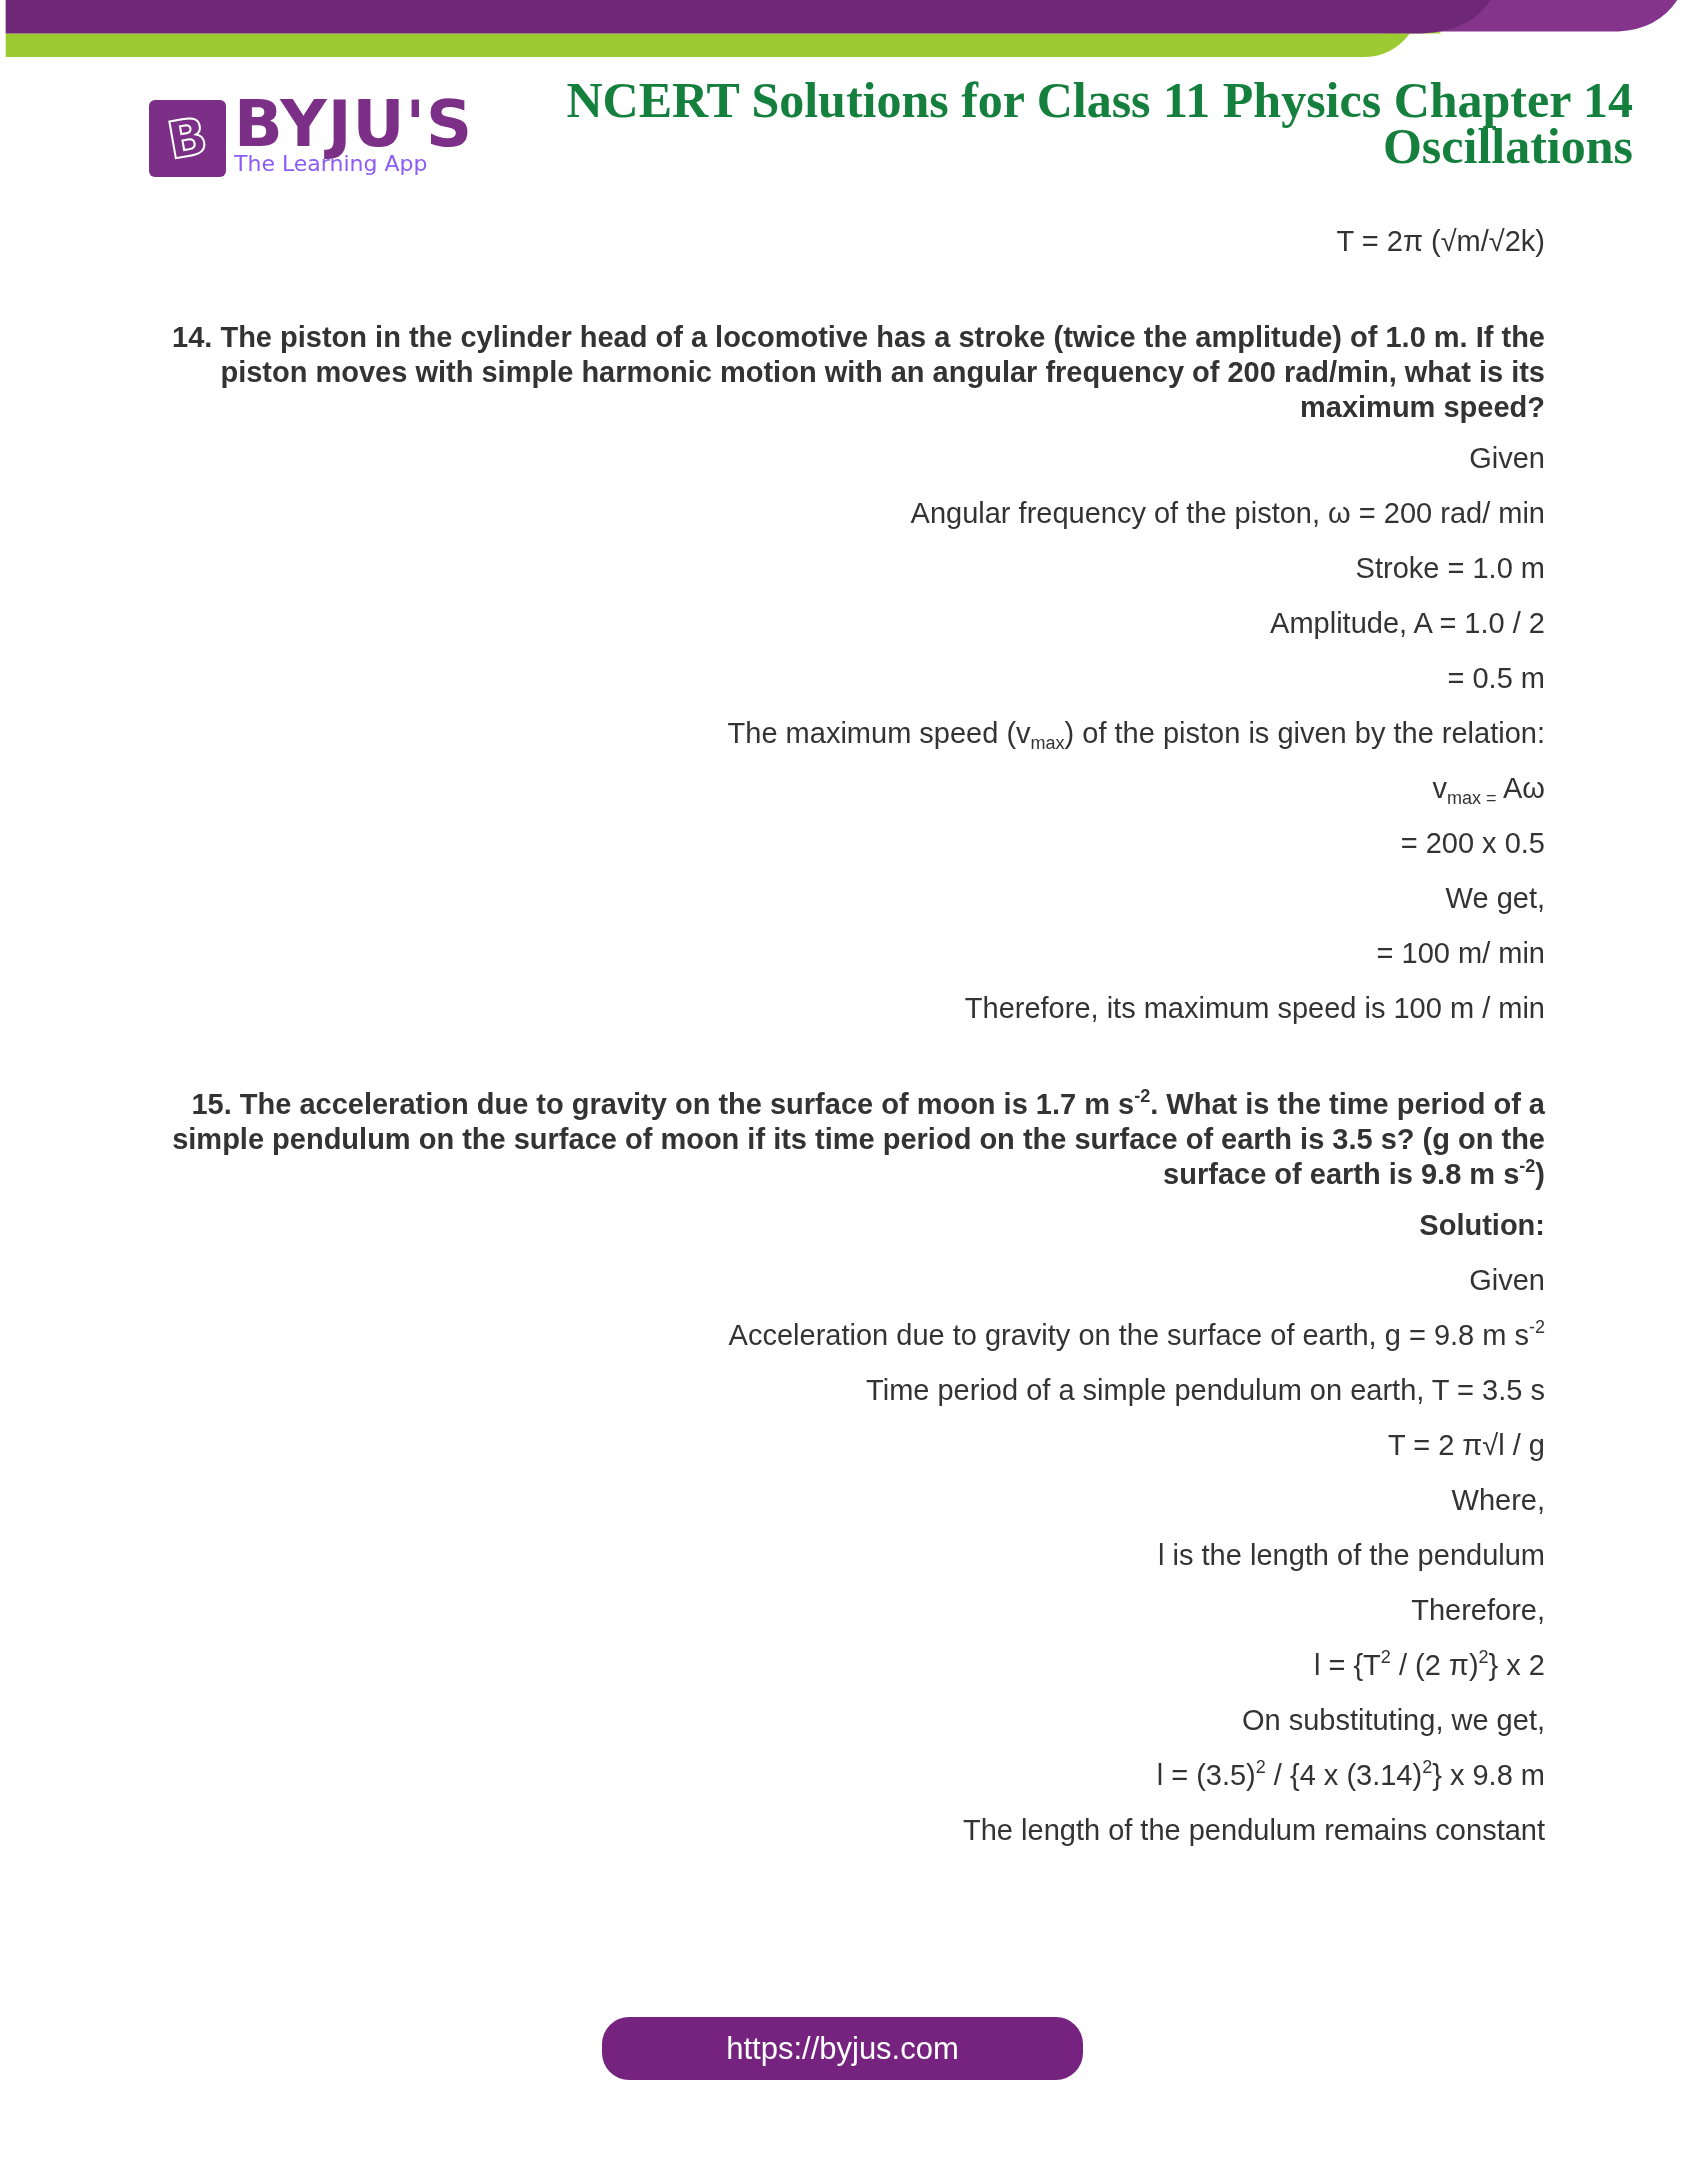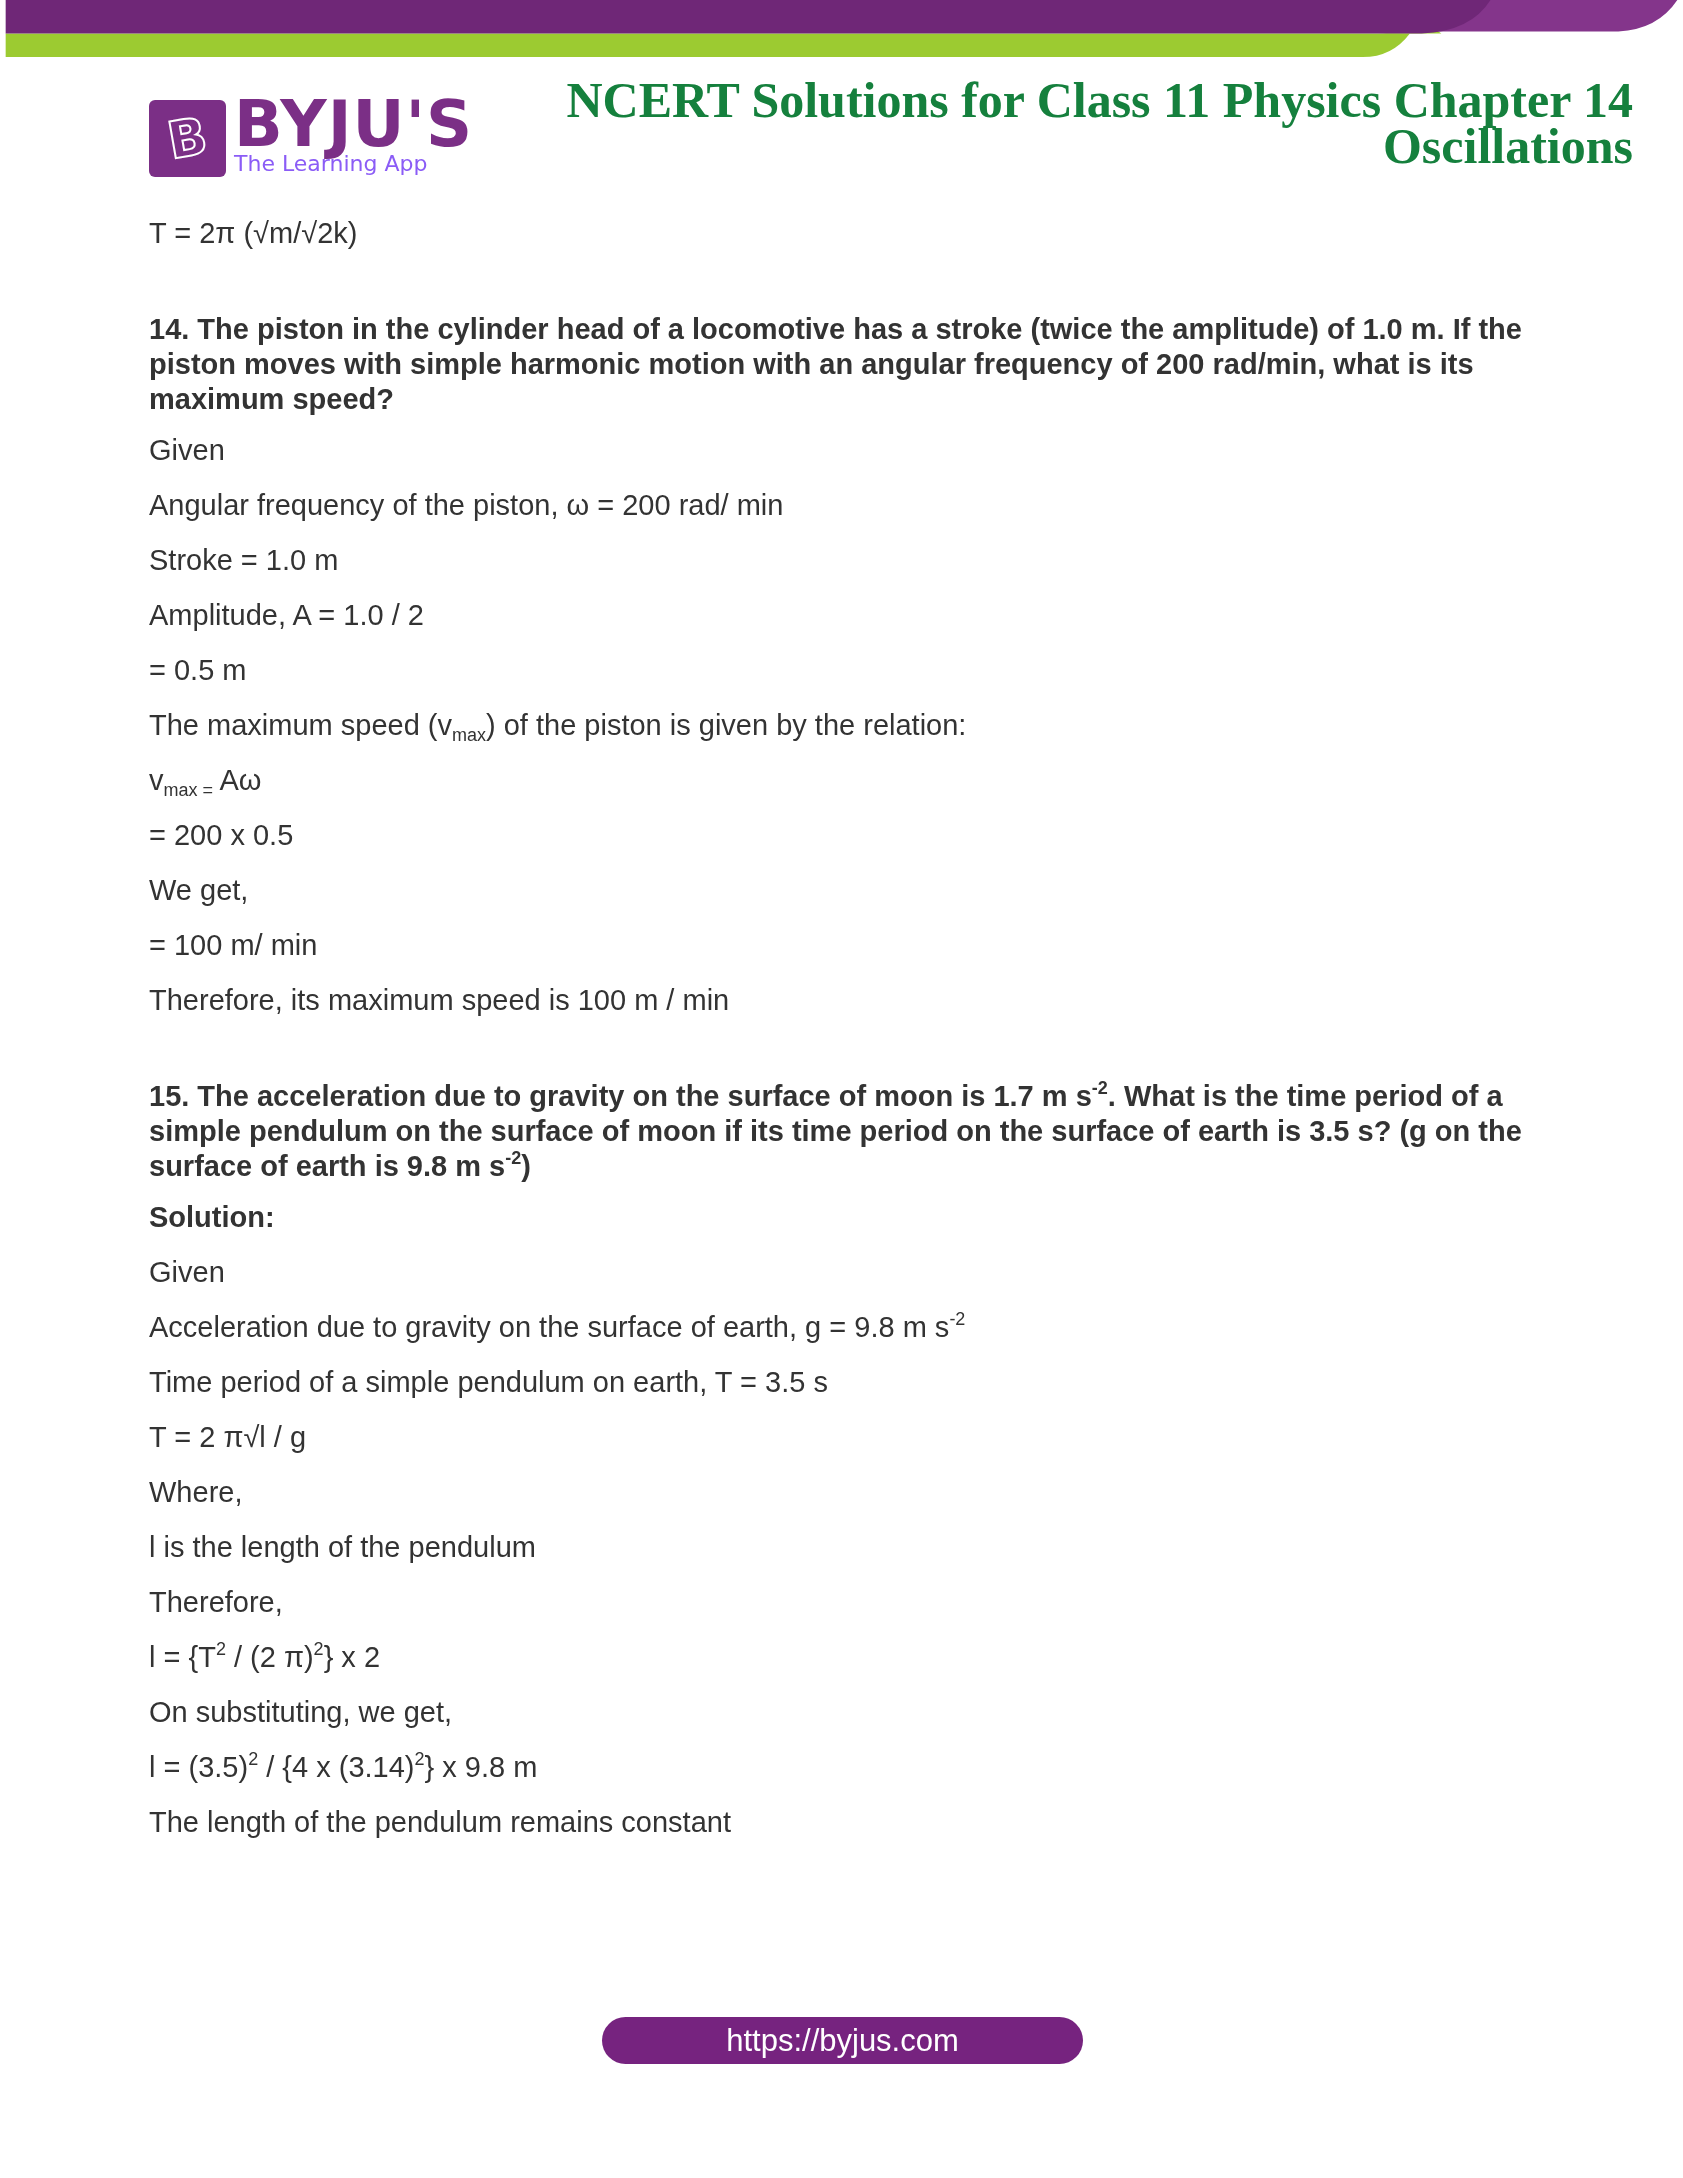--- a/index.html
+++ b/index.html
@@ -10,30 +10,30 @@
 
     .logo { position: absolute; left: 149px; top: 99px; display: flex; align-items: center; }
     .logo-mark { width: 77px; height: 77px; background: #7b2f86; border-radius: 6px; display: flex; align-items: center; justify-content: center; }
     .logo-mark span { color: #ffffff; font-family: "DejaVu Sans", sans-serif; font-weight: bold; font-size: 51px; line-height: 1; transform: rotate(-10deg); display: inline-block; text-shadow: 0 0 0 #fff; -webkit-text-stroke: 2px #ffffff; color: #7b2f86; }
     .logo-text { margin-left: 8px; display: flex; flex-direction: column; }
     .logo-brand { font-family: "DejaVu Sans", sans-serif; font-weight: bold; font-size: 64px; color: #7b2f86; line-height: 50px; letter-spacing: 1px; }
     .logo-tag { font-family: "DejaVu Sans", sans-serif; font-size: 22px; color: #8b5cf6; line-height: 26px; margin-top: 2px; }
 
     .doc-title { position: absolute; right: 50px; top: 77px; text-align: right; font-family: "Liberation Serif", serif; font-weight: bold; font-size: 50px; line-height: 46px; color: #15803d; }
 
-    .content { position: absolute; left: 149px; top: 206px; width: 1396px; }
+    .content { position: absolute; left: 149px; top: 214px; width: 1396px; text-align: right; }
     .line { font-size: 29px; line-height: 55px; height: 55px; white-space: nowrap; color: #333333; }
     .line sub { font-size: 18px; vertical-align: -6px; line-height: 0; }
     .line sup { font-size: 18px; vertical-align: 12px; line-height: 0; }
     .q { font-weight: bold; font-size: 29px; line-height: 35px; color: #333333; white-space: normal; }
     .q sup { font-size: 18px; vertical-align: 12px; line-height: 0; }
     .gap { height: 44px; }
     .bold { font-weight: bold; }
 
-    .footer-pill { position: absolute; left: 602px; top: 2017px; width: 481px; height: 47px; background: #76237f; border-radius: 27px; display: flex; align-items: center; justify-content: center; color: #ffffff; font-size: 31px; text-decoration: none; }
+    .footer-pill { position: absolute; left: 602px; top: 2017px; width: 481px; height: 63px; background: #76237f; border-radius: 27px; display: flex; align-items: center; justify-content: center; color: #ffffff; font-size: 31px; text-decoration: none; }
   </style>
 </head>
 <body>
 
 <div class="top-band">
   <svg width="1683" height="59" viewBox="0 0 1700 60">
     <path d="M0 34 H1395 Q1420 34 1440 20 L1460 34 Z" fill="#9ccb31"></path>
     <path d="M0 34 L0 58 L1380 58 Q1410 58 1428 34 Z" fill="#9ccb31"></path>
     <path d="M1480 0 H1700 V0 Q1680 30 1640 32 L1440 32 Q1470 20 1480 0 Z" fill="#84358b"></path>
     <path d="M0 0 H1510 Q1490 32 1440 34 H0 Z" fill="#6f2777"></path>

